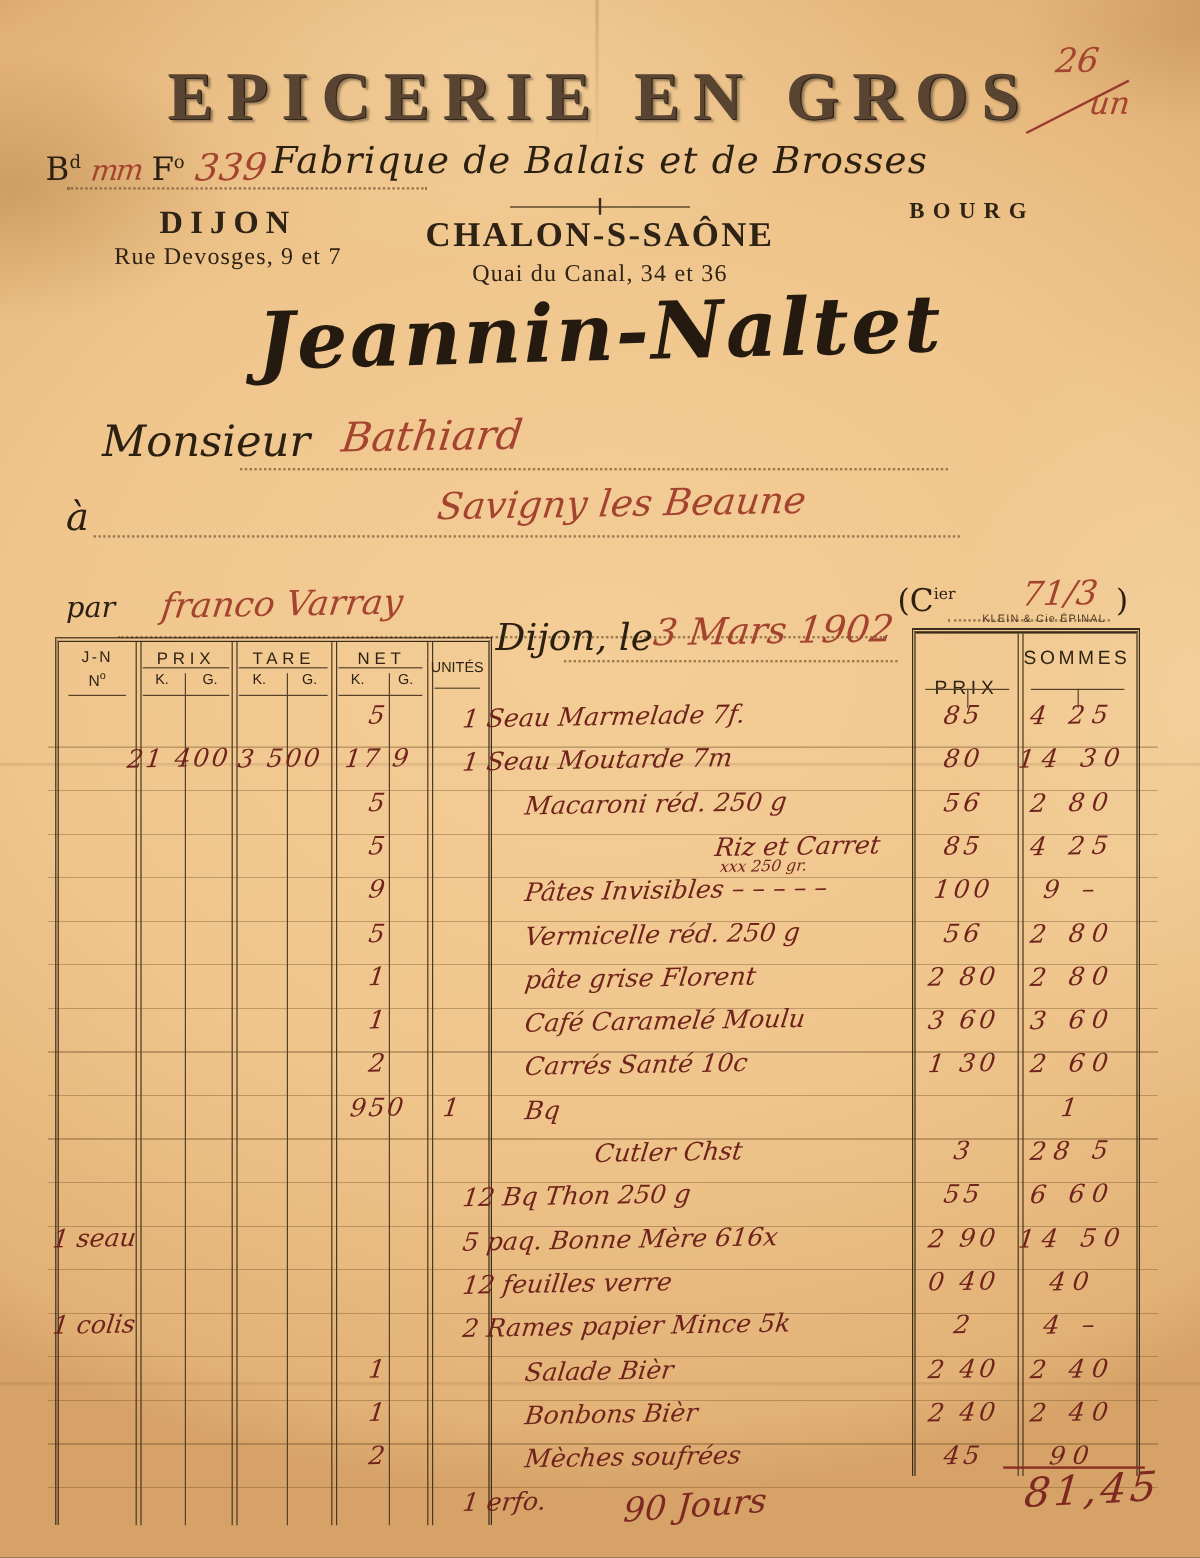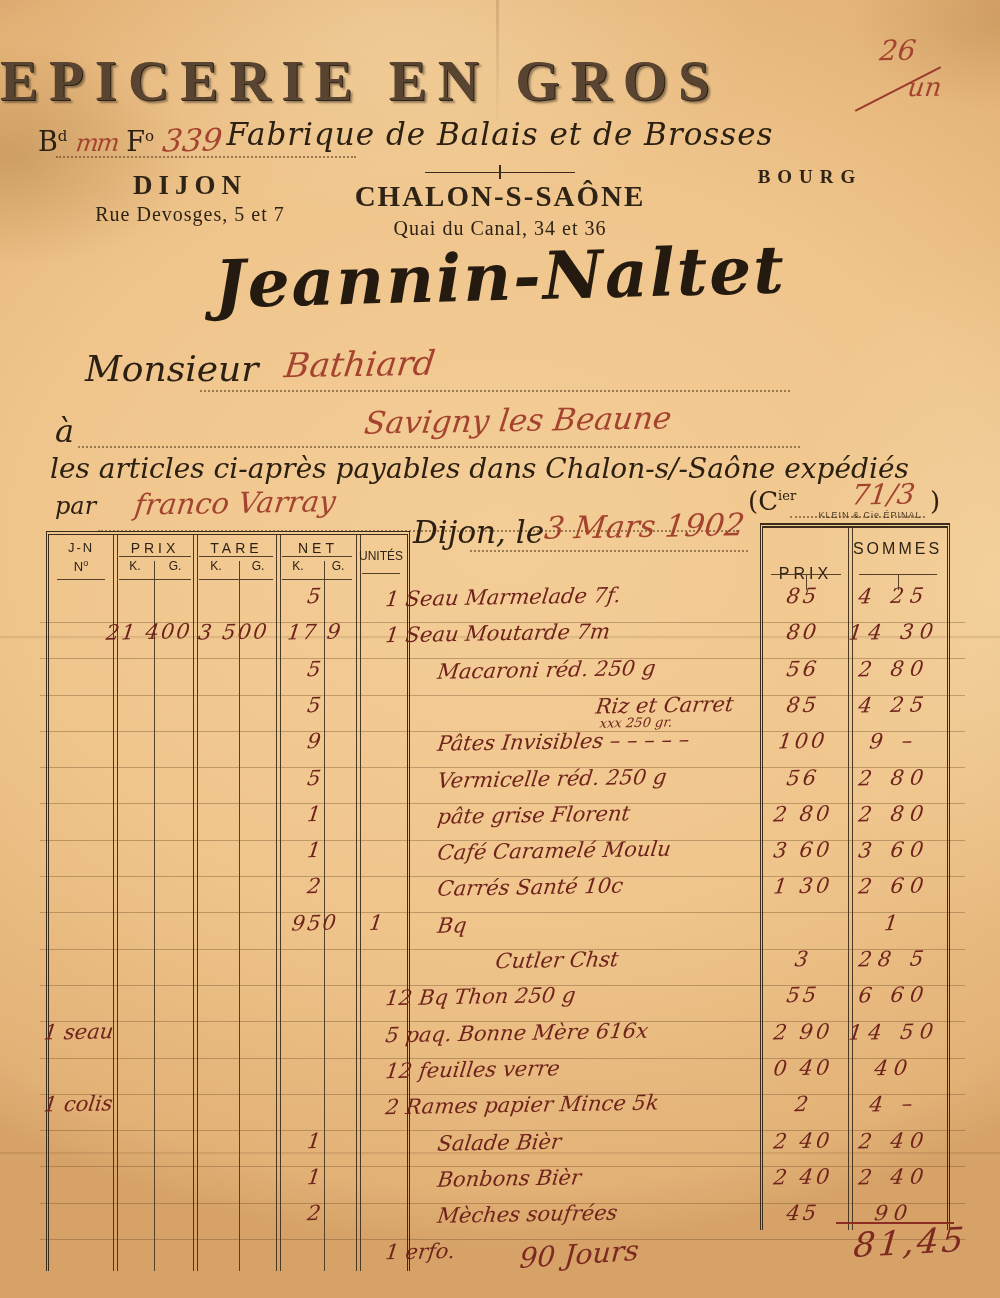--- a/index.html
+++ b/index.html
@@ -8,21 +8,21 @@
     font-family:"DejaVu Serif",serif;color:#33261a;
     background:
       radial-gradient(ellipse 260px 160px at 1% 12%, rgba(146,96,38,.30), transparent 70%),
       radial-gradient(ellipse 200px 120px at 99% 2%, rgba(146,96,38,.22), transparent 70%),
       radial-gradient(ellipse 300px 500px at 100% 45%, rgba(255,238,200,.25), transparent 70%),
       radial-gradient(ellipse 500px 260px at 40% 3%, rgba(255,235,195,.30), transparent 70%),
       radial-gradient(ellipse 900px 700px at 50% 42%, #f4cd97 0%, #efc58c 55%, #e2b176 92%, #d6a268 100%);
   }
   .crease{position:absolute;background:linear-gradient(to bottom, rgba(98,66,30,.18), rgba(98,66,30,.02));pointer-events:none;}
   
-  .gros-title{position:absolute;left:0;top:48px;width:100%;
+  .gros-title{position:absolute;left:0;top:48px;width:100%;text-align:center;
     font-family:"Liberation Serif",serif;font-weight:bold;font-size:57px;letter-spacing:11px;
     color:#584430;text-shadow:1px 1px 0 #2f2418, 3px 3px 2px rgba(47,36,24,.45);}
   .subtitle{position:absolute;left:0;top:116px;width:100%;text-align:center;
     font-style:italic;font-size:31px;color:#2c2012;letter-spacing:1px;}
   .ornament{position:absolute;left:425px;top:172px;width:150px;border-bottom:1.5px solid #3a2c1c;}
   .ornament-tick{position:absolute;left:499px;top:165px;width:2px;height:14px;background:#3a2c1c;}
   .loc-city{font-family:"Liberation Serif",serif;font-weight:bold;color:#2e2315;}
   .loc-addr{font-family:"Liberation Serif",serif;color:#2e2315;}
   .bdfo{position:absolute;left:38px;top:122px;font-size:27px;color:#2c2012;}
   .bdfo sup{font-size:15px;}
@@ -89,41 +89,40 @@
   </div>
   <div class="dotline" style="left:56px;top:156px;width:300px;"></div>
 
   <div class="gros-title">EPICERIE EN GROS</div>
   <div class="subtitle">Fabrique de Balais et de Brosses</div>
   <div class="ornament"></div>
   <div class="ornament-tick"></div>
 
   <div style="position:absolute;left:50px;top:170px;width:280px;text-align:center;">
     <div class="loc-city" style="font-size:27px;letter-spacing:6px;">DIJON</div>
-    <div class="loc-addr" style="font-size:20px;letter-spacing:1px;margin-top:2px;">Rue Devosges, 5 et 7</div>
+    <div class="loc-addr" style="font-size:20px;letter-spacing:1px;margin-top:2px;">Rue Devosges, 9 et 7</div>
   </div>
   <div style="position:absolute;left:330px;top:180px;width:340px;text-align:center;">
     <div class="loc-city" style="font-size:29px;letter-spacing:2px;">CHALON-S-SAÔNE</div>
     <div class="loc-addr" style="font-size:20px;letter-spacing:1px;margin-top:4px;">Quai du Canal, 34 et 36</div>
   </div>
   <div style="position:absolute;left:660px;top:166px;width:300px;text-align:center;">
     <div class="loc-city" style="font-size:19px;letter-spacing:7px;">BOURG</div>
   </div>
 
   <div class="signature">Jeannin-Naltet</div>
 
   <span class="script" style="position:absolute;left:85px;top:348px;font-size:36px;">Monsieur</span>
   <span class="hand hand-light" style="position:absolute;left:285px;top:344px;font-size:34px;">Bathiard</span>
   <div class="dotline" style="left:200px;top:390px;width:590px;"></div>
 
   <span class="script" style="position:absolute;left:55px;top:412px;font-size:32px;">à</span>
   <span class="hand hand-light" style="position:absolute;left:365px;top:402px;font-size:31px;">Savigny les Beaune</span>
   <div class="dotline" style="left:78px;top:446px;width:722px;"></div>
 
-  <span class="script" style="position:absolute;left:50px;top:452px;font-size:28px;white-space:nowrap;">les articles ci-après payables dans Chalon-s/-Saône expédiés</span>
 
   <span class="script" style="position:absolute;left:55px;top:492px;font-size:24px;">par</span>
   <span class="hand hand-light" style="position:absolute;left:135px;top:486px;font-size:29px;">franco  Varray</span>
   <div class="dotline" style="left:98px;top:530px;width:640px;"></div>
   <span style="position:absolute;left:748px;top:486px;font-size:26px;color:#2c2012;"><span>(C</span><sup style="font-size:13px;">ier</sup></span>
   <span class="hand hand-light" style="position:absolute;left:852px;top:478px;font-size:28px;">71/3</span>
   <span style="position:absolute;left:930px;top:486px;font-size:26px;color:#2c2012;">)</span>
   <div class="dotline" style="left:790px;top:516px;width:135px;"></div>
 
   <span class="script" style="position:absolute;left:413px;top:514px;font-size:31px;">Dijon, le</span>

